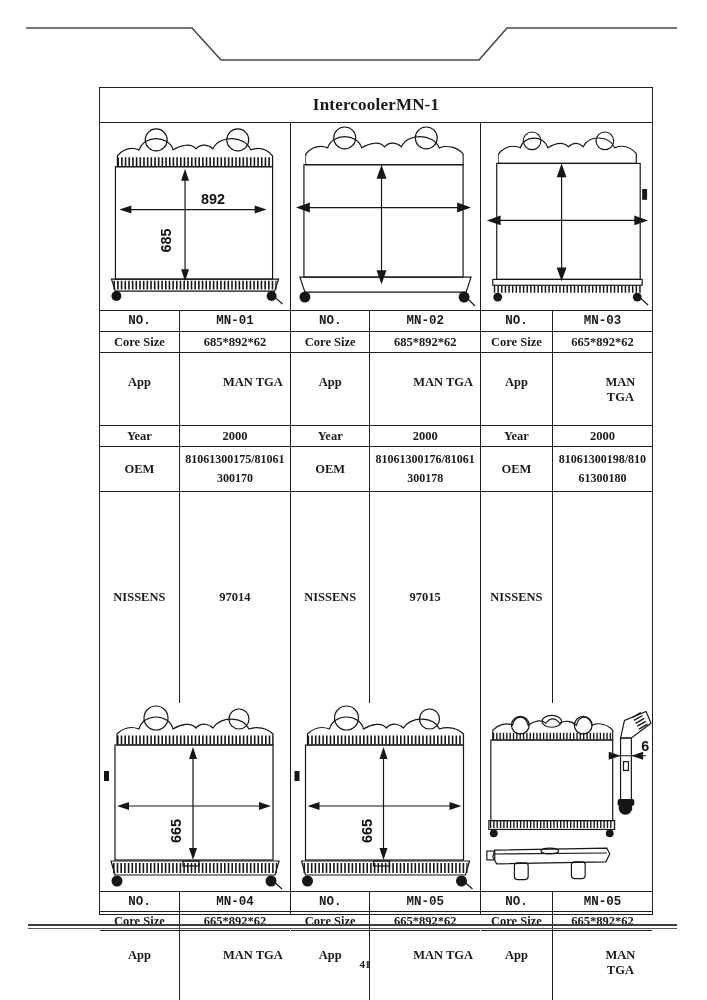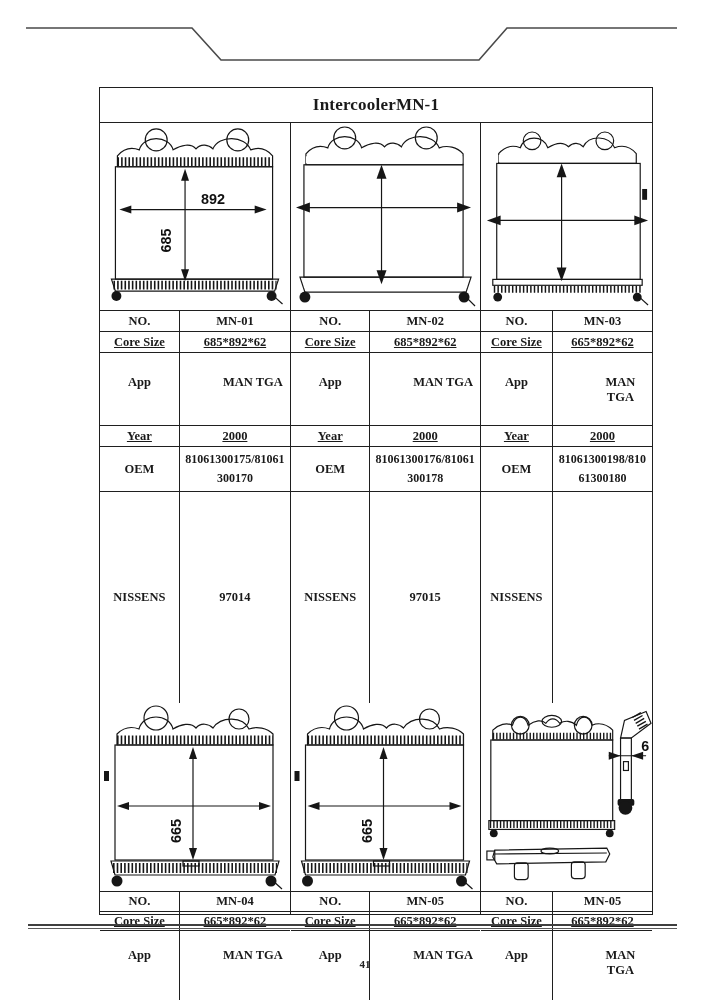--- a/index.html
+++ b/index.html
@@ -38,24 +38,24 @@
     position:relative; border-bottom:1.3px solid #1f1f1f; box-sizing:border-box;
     overflow:hidden;
   }
   .draw-top { flex:0 0 188px; }
   .draw-bot { flex:0 0 189px; }
   .draw svg { display:block; width:100%; height:100%; }
   .row {
     display:flex; border-bottom:1.3px solid #1f1f1f; box-sizing:border-box;
     min-height:0;
   }
-  .r-no   { flex:0 0 21px; }
-  .r-core { flex:0 0 21px;text-decoration:underline; }
+  .r-no   { flex:0 0 21px;font-family:Liberation Mono, monospace; }
+  .r-core { flex:0 0 21px; }
   .r-app  { flex:0 0 73px;gap:36px; }
-  .r-year { flex:0 0 21px;text-decoration:underline; }
+  .r-year { flex:0 0 21px; }
   .r-oem  { flex:0 0 45px; }
   .r-nis  { flex:1; border-bottom:none; }
   .bot .r-no   { flex:0 0 20px; }
   .bot .r-core { flex:0 0 19px; }
   .bot .r-app  { flex:0 0 88px; }
   .col .bot-specs { display:flex; flex-direction:column; flex:1; min-height:0; }
   .lbl, .val {
     display:flex; align-items:center; justify-content:center;
     font-weight:bold; font-size:12.5px; box-sizing:border-box; text-align:center;
   }

